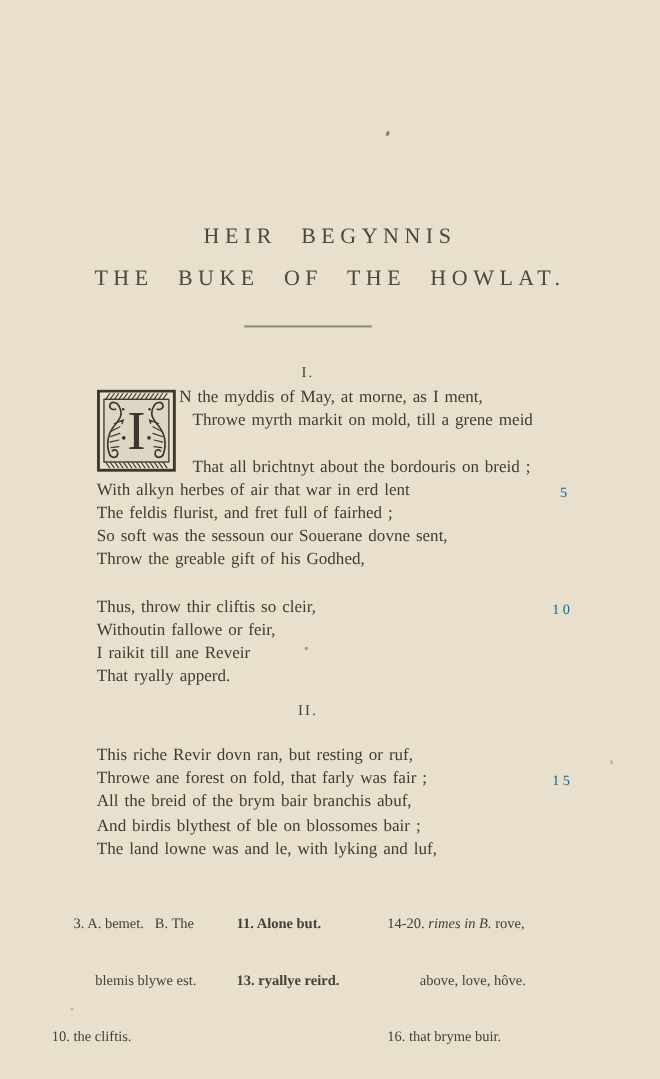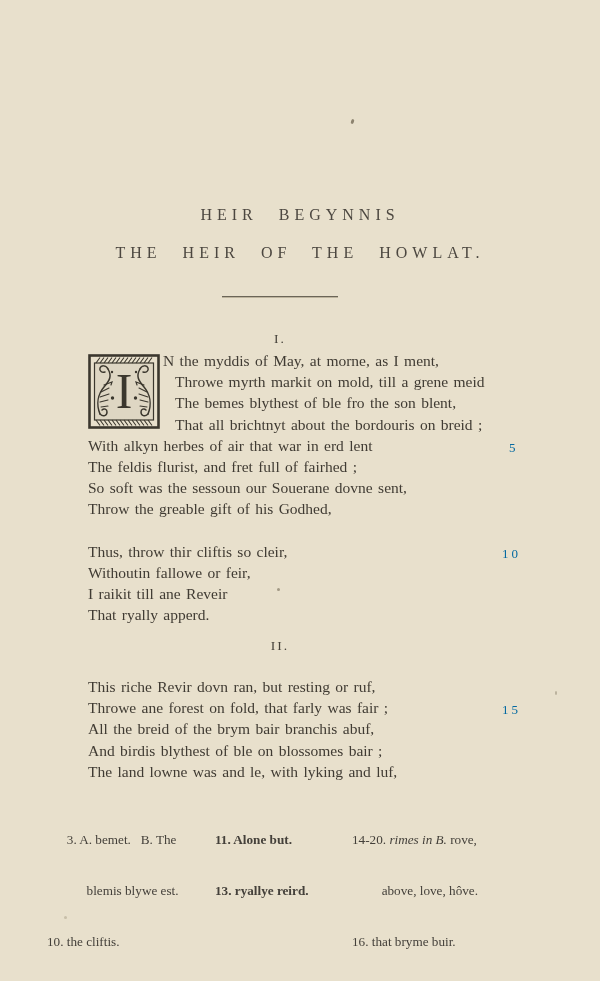--- a/index.html
+++ b/index.html
@@ -11,21 +11,21 @@
     background-image:
       linear-gradient(90deg, rgba(104,94,72,.50) 0px, rgba(140,129,104,.28) 2px, rgba(178,168,142,.14) 6px, rgba(0,0,0,0) 14px),
       linear-gradient(180deg, #eae2d0 0%, #e8e0cc 45%, #e6decа 100%);
     font-family:"Liberation Serif","DejaVu Serif",serif;
     color:#3f3a32;
     overflow:hidden;
   }
   .title {
     position:absolute; top:196px; left:0; width:600px;
     margin:0; text-align:center;
-    font-size:16px; font-weight:normal; line-height:38px;
+    font-size:20px; font-weight:normal; line-height:38px;
     letter-spacing:5px; word-spacing:12px;
     color:#4c4740;
   }
   .rule {
     position:absolute; top:296px; left:222px; width:116px; height:1px;
     background:#6b6557;
     box-shadow:0 1px 0 rgba(160,150,125,.6);
   }
   .section-num {
     position:absolute; left:88px; width:384px;
@@ -83,21 +83,21 @@
 
 <div class="page">
 
   <div class="speck s1"></div>
   <div class="speck s2"></div>
   <div class="speck s3"></div>
   <div class="speck s4"></div>
 
   <h1 class="title">
     <div>HEIR BEGYNNIS</div>
-    <div>THE HEIR OF THE HOWLAT.</div>
+    <div>THE BUKE OF THE HOWLAT.</div>
   </h1>
 
   <div class="rule"></div>
 
   <div class="section-num" style="top:331px">I.</div>
 
   <div class="stanza stanza-first" style="top:350px">
     <p>
       <span class="dropcap">
         <svg width="72" height="75" viewBox="0 0 72 75">
@@ -113,21 +113,21 @@
             <path d="M16 31 L24 28 L23 31" stroke-width="1.2"></path>
             <circle cx="24.5" cy="44" r="1.7" fill="#3b372e" stroke="none"></circle>
             <circle cx="24" cy="18" r="1.2" fill="#3b372e" stroke="none"></circle>
           </g>
           <use href="#dragL" transform="translate(72,0) scale(-1,1)"></use>
         </svg>
         <span class="letter">I</span>
       </span>
       <span>N the myddis of May, at morne, as I ment,</span><br>
       <span>Throwe myrth markit on mold, till a grene meid</span><br>
-      <span>The bemes blythest of ble fro the son blent,</span><br>
+      <br>
       <span>That all brichtnyt about the bordouris on breid ;</span><br>
       <span>With alkyn herbes of air that war in erd lent</span><span class="lnum">5</span><br>
       <span>The feldis flurist, and fret full of fairhed ;</span><br>
       <span>So soft was the sessoun our Souerane dovne sent,</span><br>
       <span>Throw the greable gift of his Godhed,</span><br>
       <br>
       <span>Thus, throw thir cliftis so cleir,</span><span class="lnum">10</span><br>
       <span>Withoutin fallowe or feir,</span><br>
       <span>I raikit till ane Reveir</span><br>
       <span>That ryally apperd.</span>

